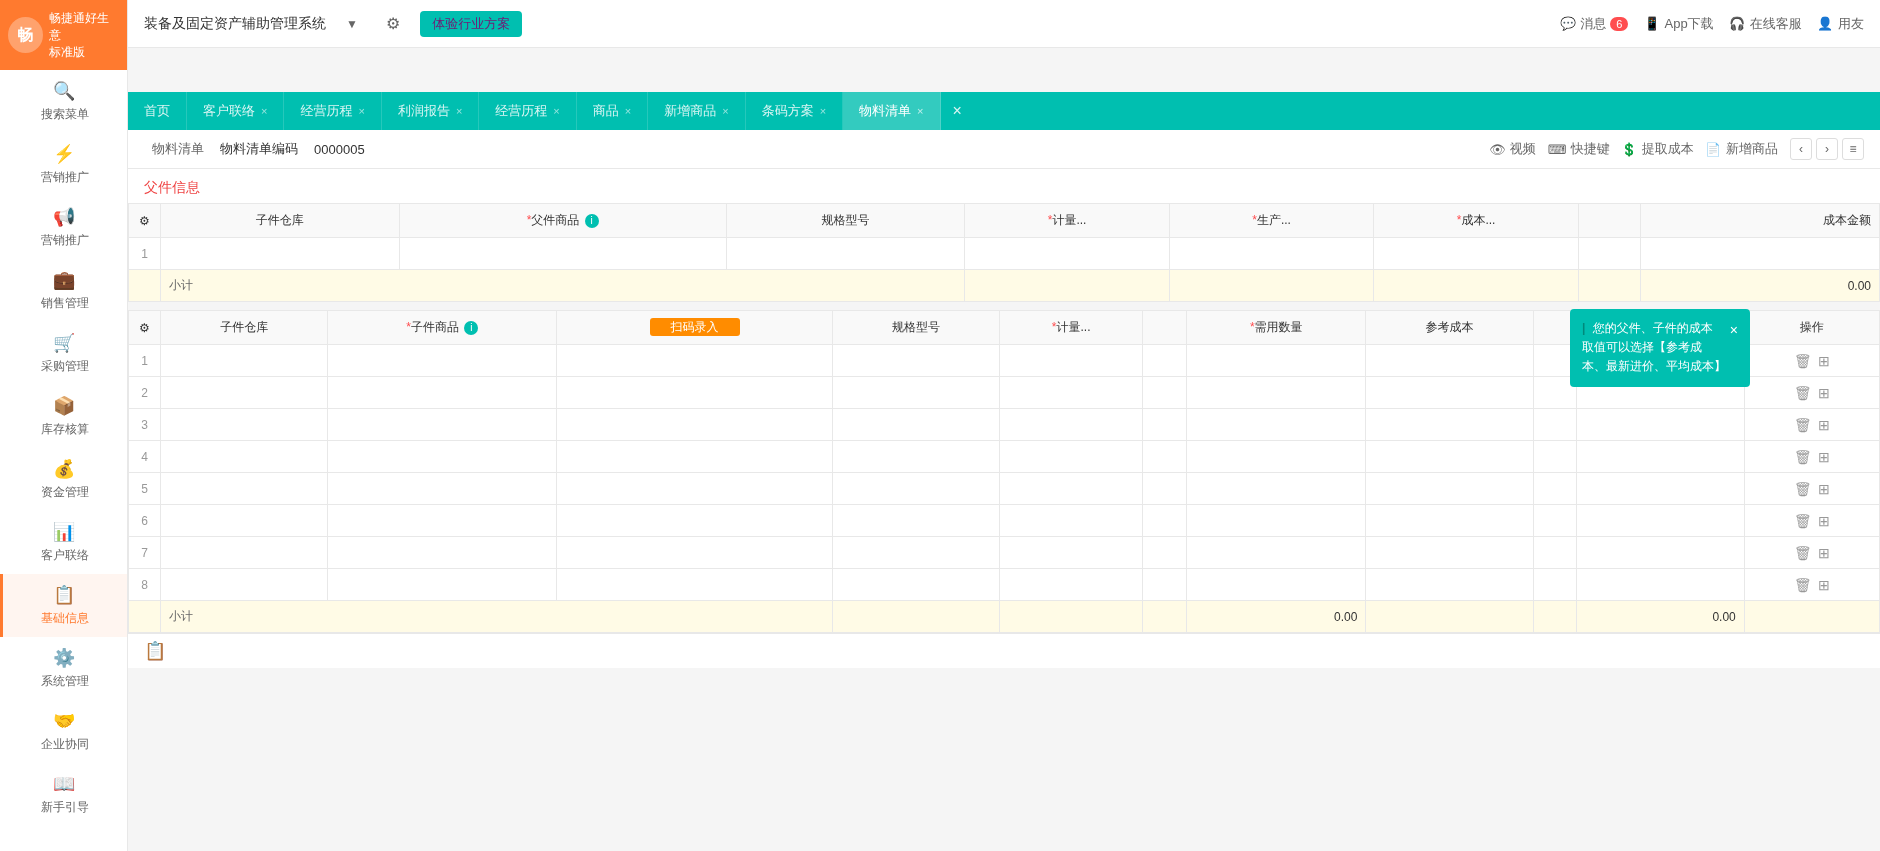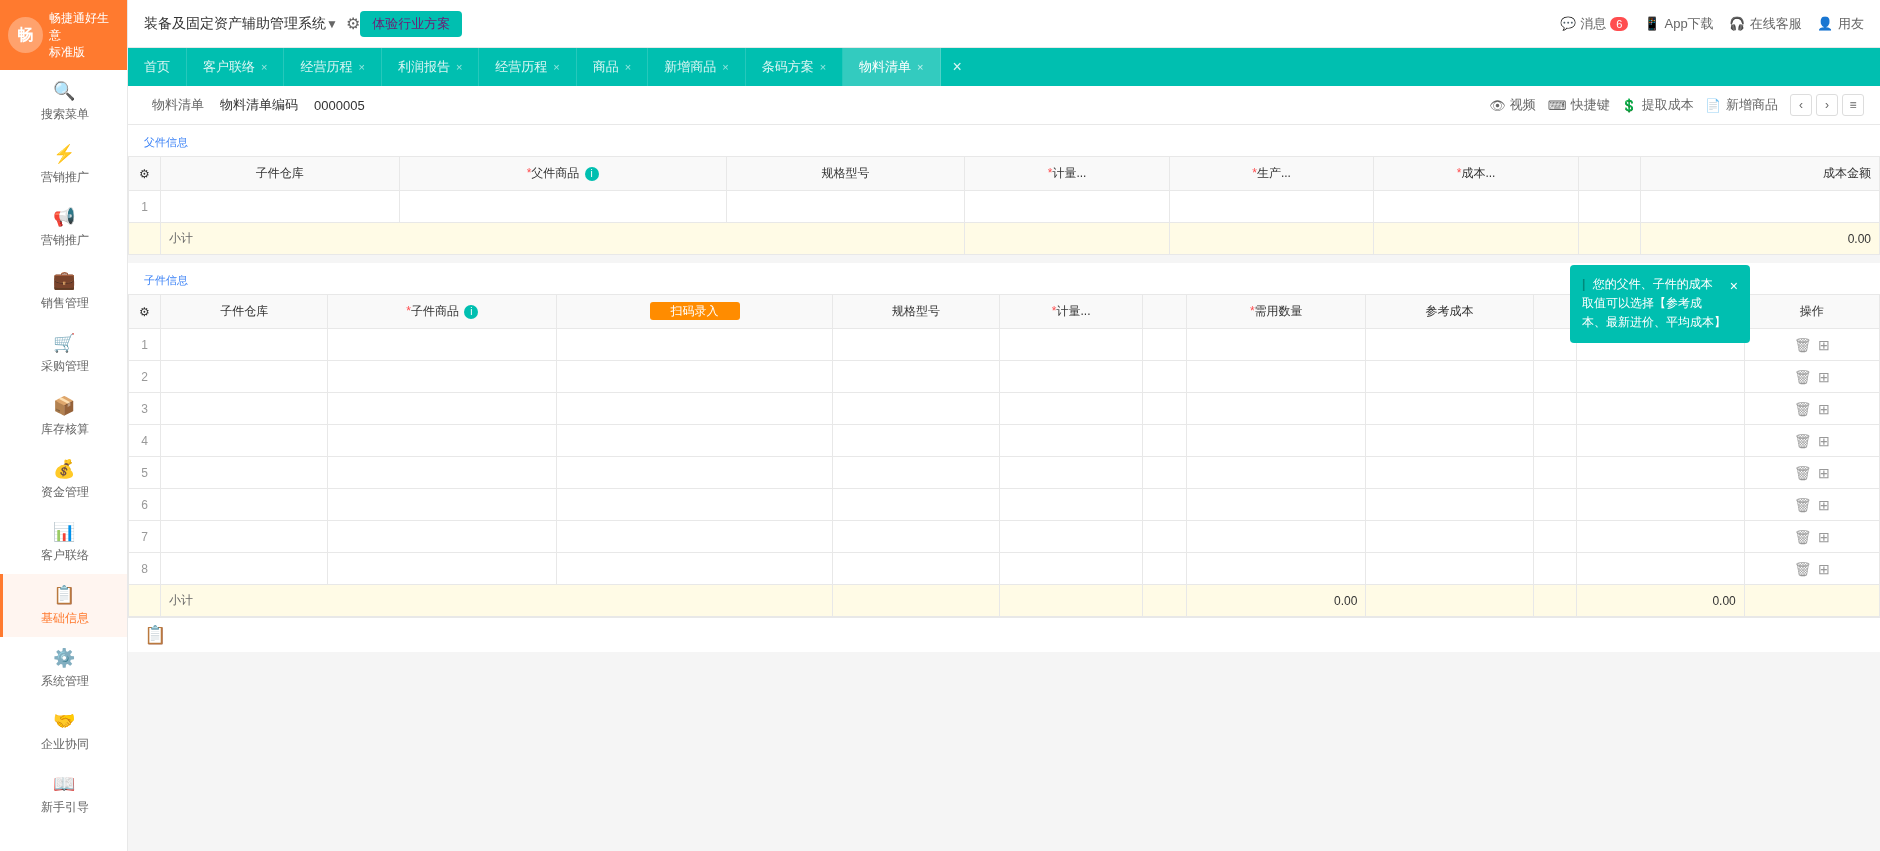--- a/index.html
+++ b/index.html
@@ -13,29 +13,29 @@
     .sidebar-nav { flex: 1; overflow-y: auto; }
     .sidebar-item { display: flex; flex-direction: column; align-items: center; padding: 10px 6px; cursor: pointer; color: #666; font-size: 12px; gap: 4px; border-left: 3px solid transparent; }
     .sidebar-item.active { background: #fff5f0; color: #ff7a2f; border-left-color: #ff7a2f; }
     .sidebar-item .icon { font-size: 18px; }
 
     
     .main { flex: 1; display: flex; flex-direction: column; overflow: hidden; }
 
     
     .topbar { background: #fff; padding: 0 16px; display: flex; align-items: center; justify-content: space-between; height: 48px; border-bottom: 1px solid #e8e8e8; }
-    .topbar-left { display: flex; align-items: center; gap: 0; }
+    .topbar-left { display: flex; align-items: center; gap: 20px; }
     .topbar-btn { padding: 4px 12px; border-radius: 4px; border: none; cursor: pointer; font-size: 13px; }
     .btn-trial { background: #00bfb0; color: #701a75; }
     .topbar-right { display: flex; align-items: center; gap: 16px; color: #666; font-size: 13px; }
     .topbar-right-item { display: flex; align-items: center; gap: 4px; cursor: pointer; }
     .badge { background: #ff4d4f; color: #fff; border-radius: 10px; padding: 1px 5px; font-size: 11px; min-width: 18px; text-align: center; }
 
     
-    .nav-tabs { background: #00bfb0; display: flex; align-items: center; overflow-x: auto; white-space: nowrap; }
+    .nav-tabs { background: #00bfb0; display: flex; align-items: center; overflow-x: auto; white-space: nowrap; margin-top: 44px; }
     .nav-tab { padding: 10px 16px; color: rgba(255,255,255,0.85); cursor: pointer; font-size: 13px; display: flex; align-items: center; gap: 6px; border-right: 1px solid rgba(255,255,255,0.15); flex-shrink: 0; }
     .nav-tab.active { background: rgba(255,255,255,0.2); color: #fff; font-weight: 500; }
     .nav-tab .close { opacity: 0.7; font-size: 11px; cursor: pointer; }
     .nav-close-all { color: rgba(255,255,255,0.85); padding: 10px 12px; cursor: pointer; font-size: 16px; }
 
     
     .content { flex: 1; overflow-y: auto; background: #f5f5f5; }
 
     
     .sub-header { background: #fff; padding: 8px 16px; border-bottom: 1px solid #e8e8e8; display: flex; align-items: center; gap: 0; }
@@ -43,21 +43,21 @@
     .breadcrumb-item.active { color: #333; font-weight: 500; }
     .breadcrumb-divider { color: #ccc; }
     .doc-number { color: #333; font-size: 13px; margin-left: 8px; font-weight: 500; }
     .sub-header-right { margin-left: auto; display: flex; align-items: center; gap: 12px; color: #666; font-size: 13px; }
     .sub-header-right-item { display: flex; align-items: center; gap: 4px; cursor: pointer; }
     .sub-header-nav { display: flex; align-items: center; gap: 4px; }
     .nav-arrow { width: 22px; height: 22px; border: 1px solid #ddd; border-radius: 3px; display: flex; align-items: center; justify-content: center; cursor: pointer; color: #666; font-size: 12px; }
 
     
     .section { background: #fff; margin: 0; }
-    .section-title { padding: 10px 16px 6px; font-size: 11px; font-weight: 500; color: #3b82f6; }
+    .section-title { padding: 10px 16px 6px; font-size: 14px; font-weight: 500; color: #ef4444; }
 
     
     .data-table { width: 100%; border-collapse: collapse; font-size: 12px; }
     .data-table th { background: #f9f9f9; border: 1px solid #e8e8e8; padding: 8px 8px; color: #333; font-weight: normal; white-space: nowrap; }
     .data-table td { border: 1px solid #e8e8e8; padding: 6px 8px; color: #333; height: 32px; }
     .data-table .settings-col { width: 32px; text-align: center; background: #f9f9f9; }
     .data-table .row-num { width: 32px; text-align: center; color: #999; }
     .subtotal-row td { background: #fffbe6; font-weight: 500; }
     .subtotal-label { color: #666; }
     .subtotal-value { color: #333; font-weight: 600; }
@@ -304,21 +304,20 @@
             <td></td>
             <td style="text-align:right;" class="subtotal-value">
               <span>0.00</span>
             </td>
           </tr>
         </tbody>
       </table>
     </div>
 
     <div class="section child-section" style="margin-top:8px;">
-      <div class="section-title">子件信息</div>
       <table class="data-table">
         <thead>
           <tr>
             <th class="settings-col">
               <span>⚙</span>
             </th>
             <th>子件仓库</th>
             <th>
               <span class="required">*</span>子件商品
               <span class="info-icon">i</span>

